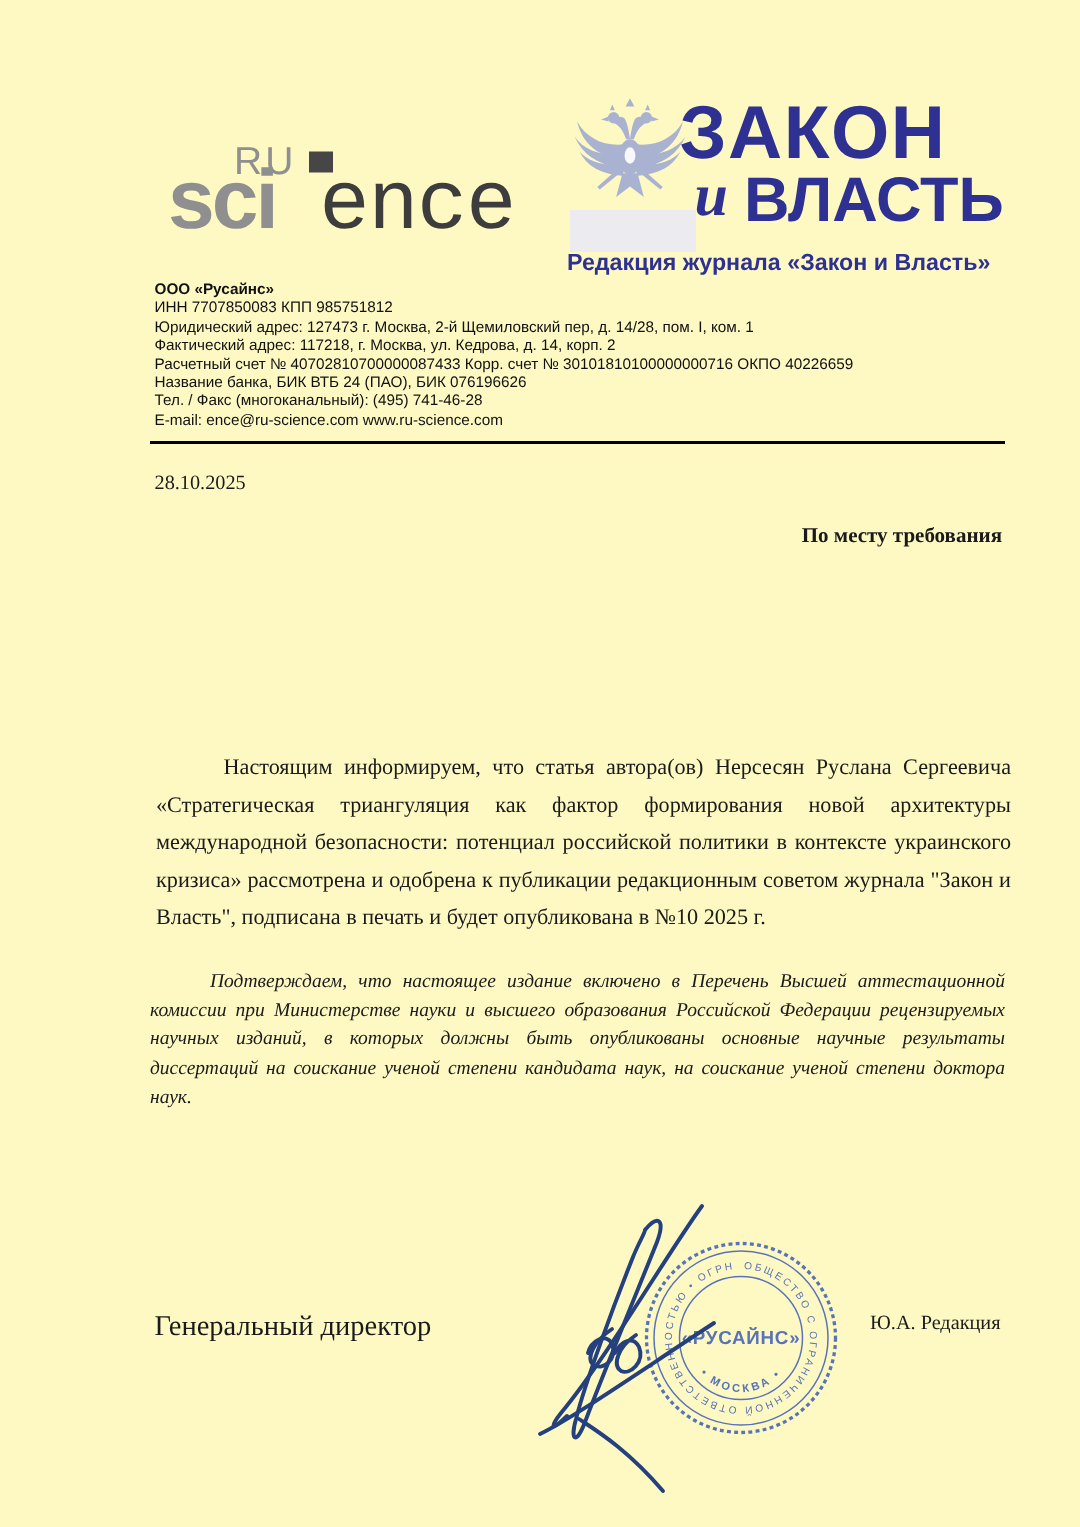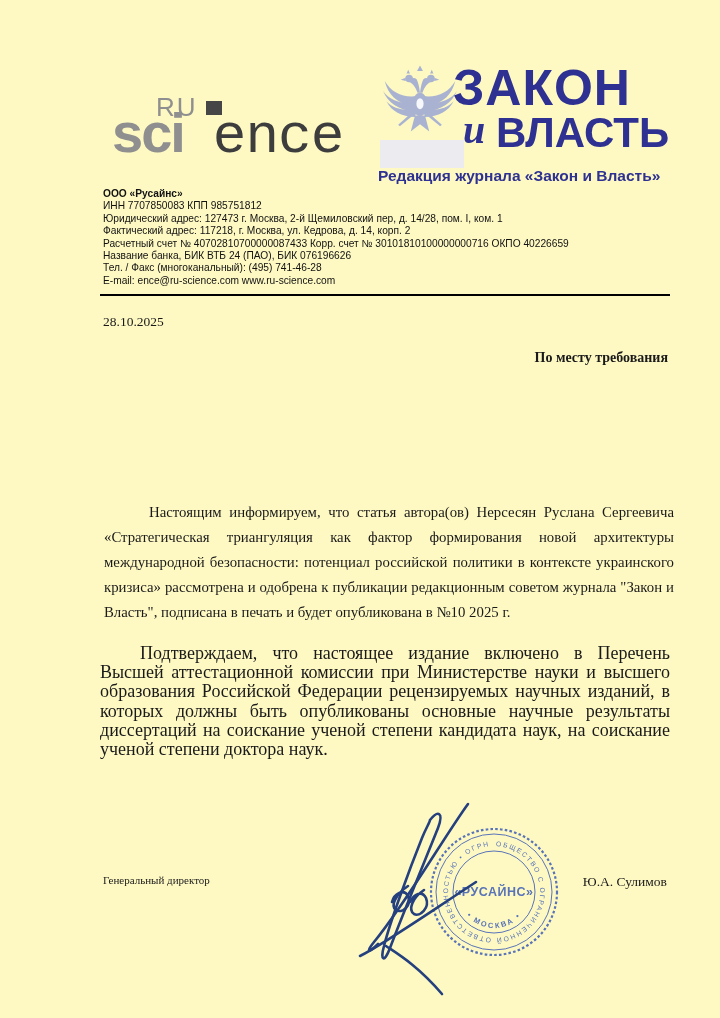--- a/index.html
+++ b/index.html
@@ -62,23 +62,23 @@
   .recipient{
     position:absolute;right:52px;top:350px;
     font-weight:bold;font-size:14px;margin-left:48px;
   }
   .body-par{
     position:absolute;left:100px;top:496px;width:570px;margin:4px;
     font-size:14.8px;line-height:25px;text-align:justify;text-indent:45px;
   }
   .confirm-par{
     position:absolute;left:100px;top:644px;width:570px;margin:0;
-    font-size:18px;line-height:19.2px;text-align:justify;text-indent:40px;
+    font-style:italic;font-size:13px;line-height:19.2px;text-align:justify;text-indent:40px;
   }
-  .sign-role{position:absolute;left:103px;top:874px;font-size:11px;}
+  .sign-role{position:absolute;left:103px;top:874px;font-size:19px;}
   .sign-name{position:absolute;right:53px;top:874px;font-size:13.5px;}
   
   .stamp{position:absolute;left:428px;top:826px;width:132px;height:132px;opacity:0.92;}
   .stamp .ring-font{
     font-family:"Liberation Sans","DejaVu Sans",sans-serif;
     font-size:6.8px;letter-spacing:1.6px;fill:var(--stamp-blue);
   }
   .stamp .bowl-font{
     font-family:"Liberation Sans","DejaVu Sans",sans-serif;
     font-size:7.5px;letter-spacing:2px;fill:var(--stamp-blue);font-weight:bold;
@@ -144,21 +144,21 @@
   </div>
 
   <div class="rule"></div>
 
   <div class="date">28.10.2025</div>
   <div class="recipient">По месту требования</div>
   <p class="body-par">Настоящим информируем, что статья автора(ов) Нерсесян Руслана Сергеевича «Стратегическая триангуляция как фактор формирования новой архитектуры международной безопасности: потенциал российской политики в контексте украинского кризиса» рассмотрена и одобрена к публикации редакционным советом журнала "Закон и Власть", подписана в печать и будет опубликована в №10 2025 г.</p>
   <p class="confirm-par">Подтверждаем, что настоящее издание включено в Перечень Высшей аттестационной комиссии при Министерстве науки и высшего образования Российской Федерации рецензируемых научных изданий, в которых должны быть опубликованы основные научные результаты диссертаций на соискание ученой степени кандидата наук, на соискание ученой степени доктора наук.</p>
 
   <div class="sign-role">Генеральный директор</div>
-  <div class="sign-name">Ю.А. Сулимов</div>
+  <div class="sign-name">Ю.А. Редакция</div>
 
   <svg class="stamp" viewBox="0 0 132 132">
     <defs>
       <path id="ringPath" d="M66,20 a46,46 0 1 1 -0.02,0"></path>
       <path id="bowlPath" d="M30,66 A36,36 0 0 0 102,66"></path>
     </defs>
     <circle cx="66" cy="66" r="63" fill="none" stroke="var(--stamp-blue)" stroke-width="2.2" stroke-dasharray="2.6 2.2"></circle>
     <circle cx="66" cy="66" r="58" fill="none" stroke="var(--stamp-blue)" stroke-width="1"></circle>
     <circle cx="66" cy="66" r="41" fill="none" stroke="var(--stamp-blue)" stroke-width="1"></circle>
     <text class="ring-font">

